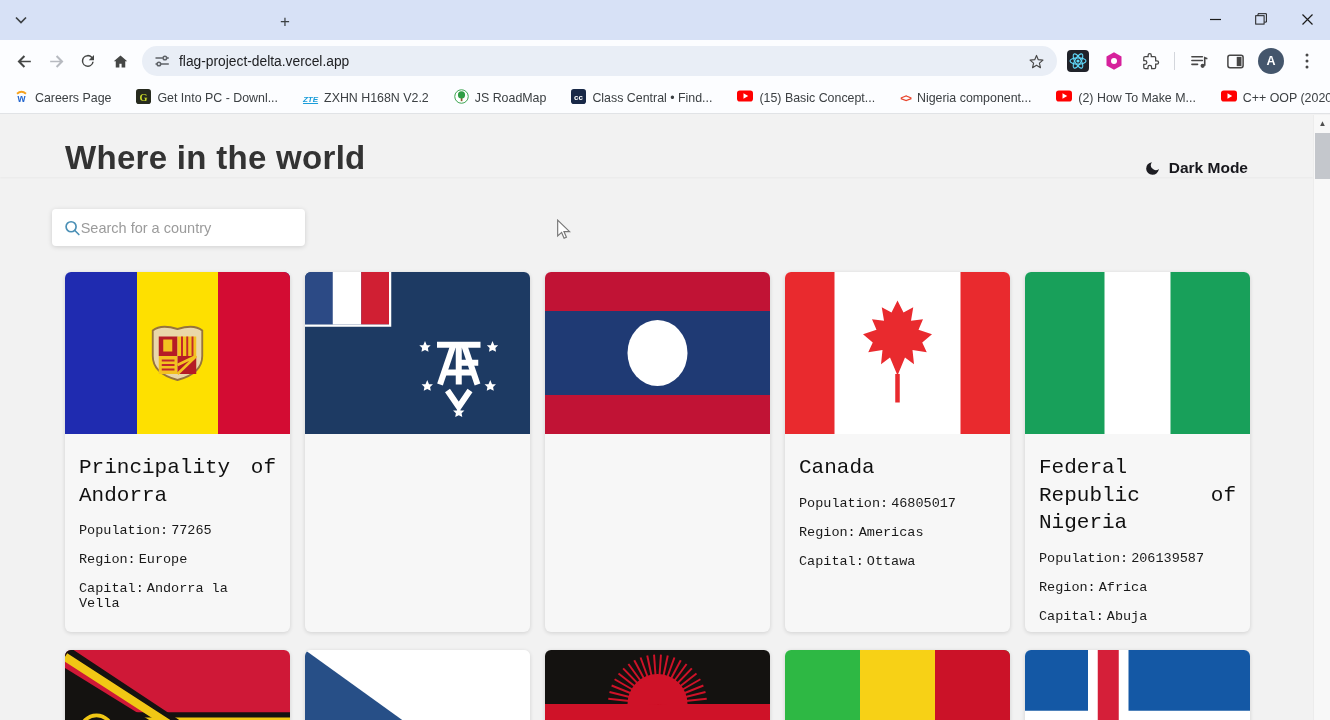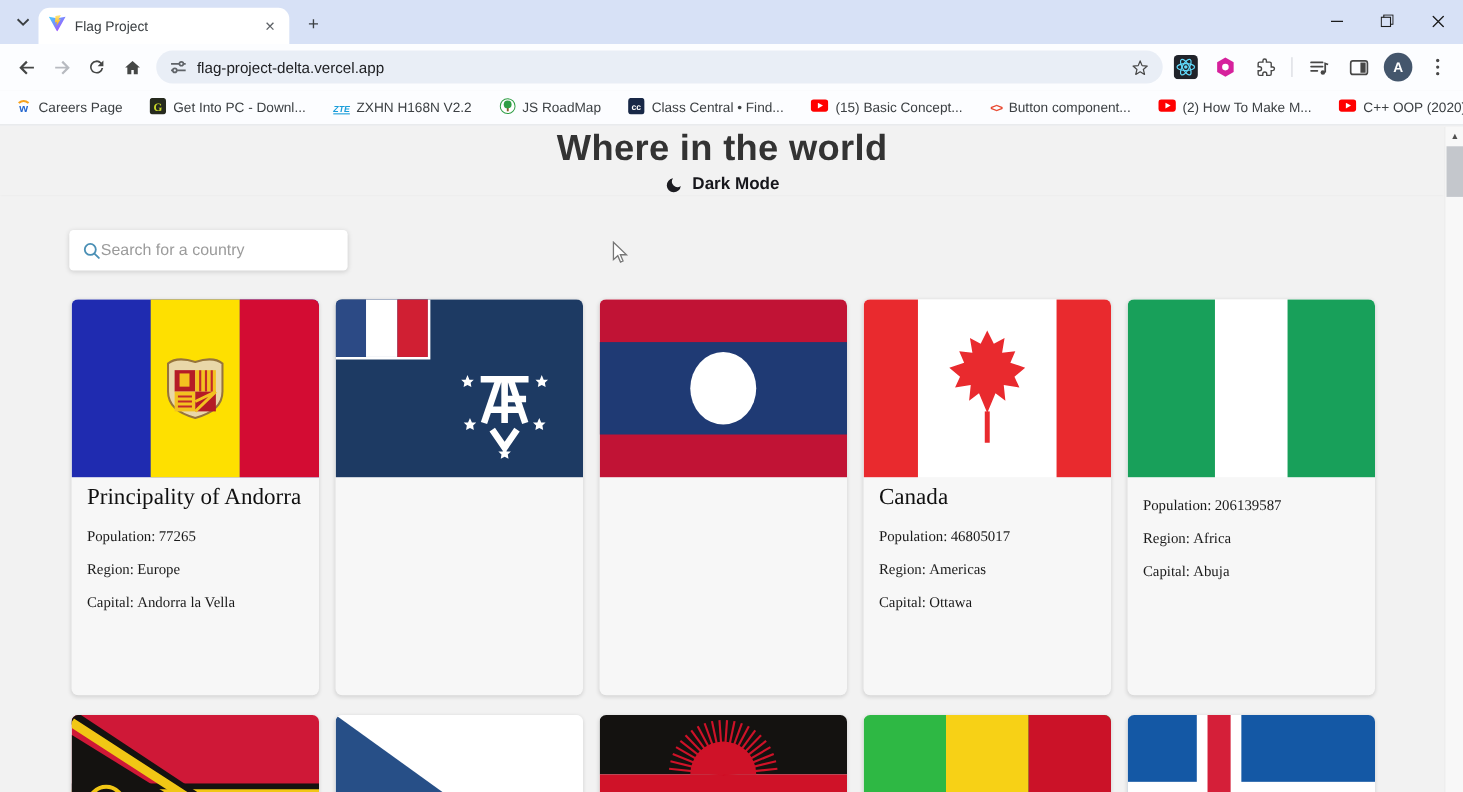--- a/index.html
+++ b/index.html
@@ -28,65 +28,47 @@
   .bookmark { display:flex; align-items:center; gap:6px; font-size:12.4px; color:#3c4043; white-space:nowrap; }
   .bm-zte { font-size:8px; font-weight:bold; font-style:italic; color:#1a9dd9;text-decoration:underline; }
   .bm-code { font-size:11px; font-weight:bold; color:#e8452c; letter-spacing:-1px; }
 
   
   .page { position:absolute; top:115px; left:0; width:1330px; height:605px; background:#f2f2f2; overflow:hidden; }
   .page-scrollbar { position:absolute; right:0; top:0; width:17px; height:605px; background:#f8f8f8; border-left:1px solid #ececec; z-index:50; }
   .scroll-up-btn { width:17px; height:17px; display:flex; align-items:center; justify-content:center; color:#505050; font-size:8px; }
   .scroll-thumb { position:absolute; top:18px; left:1px; width:15px; height:46px; background:#c4c7cc; }
 
-  .page-header { position:absolute; top:0; left:0; right:17px; height:62px; display:flex; align-items:center; justify-content:space-between; padding:0 65px; box-shadow:0 1px 2px rgba(0,0,0,0.04);flex-direction:column; }
+  .page-header { position:absolute; top:0; left:0; right:17px; height:62px; display:flex; align-items:flex-end; justify-content:space-between; padding:0 65px; box-shadow:0 1px 2px rgba(0,0,0,0.04); }
   .page-title { font-size:33px; font-weight:700; color:#333333; letter-spacing:0.3px; }
   .darkmode-toggle { display:flex; align-items:center; gap:8px; font-size:15.5px; font-weight:600; color:#17171c; }
 
-  .searchbox { position:absolute; left:63px; top:94px; width:253px; height:37px; background:#ffffff; border-radius:4px; box-shadow:0 1px 5px rgba(0,0,0,0.15); display:flex; align-items:center; padding:4px 12px; gap:0; }
+  .searchbox { position:absolute; left:52px; top:94px; width:253px; height:37px; background:#ffffff; border-radius:4px; box-shadow:0 1px 5px rgba(0,0,0,0.15); display:flex; align-items:center; padding:4px 12px; gap:0; }
   .searchbox input { border:none; outline:none; background:transparent; font-size:14.5px; color:#333; width:100%; font-family:"Liberation Sans",sans-serif; }
   .searchbox input::placeholder { color:#9b9b9b; }
 
   .cards-grid { position:absolute; left:65px; top:157px; display:grid; grid-template-columns:repeat(5,225px); column-gap:15px; row-gap:18px; }
   .card { width:225px; height:360px; background:#f7f7f7; border-radius:6px; overflow:hidden; box-shadow:0 1px 4px rgba(0,0,0,0.14); }
   .card-flag { width:225px; height:162px; }
   .card-flag svg { display:block; width:100%; height:100%; }
-  .card-body { padding:4px 14px 8px; font-family:Liberation Serif, serif; }
+  .card-body { padding:20px 14px 8px; font-family:Liberation Mono, monospace; }
   .card-title { font-size:21px; line-height:1.31; color:#101010; text-align:justify; margin-bottom:5px; }
   .card-line { font-size:13.5px; color:#1a1a1a; margin-top:14px; }
   .card-line .lbl { margin-right:3px; }
 
   .mouse-cursor { position:absolute; left:556px; top:219px; z-index:99; pointer-events:none; }
 </style>
 </head>
 <body>
 
 <div class="titlebar">
   <div class="tab-search-btn">
     <svg width="12" height="8" viewBox="0 0 12 8">
         <path d="M1 1.5l5 5 5-5" fill="none" stroke="#3c4043" stroke-width="1.7"></path>
       </svg>
-  </div>
-  <div class="tab">
-    <span><svg width="16" height="16" viewBox="0 0 256 257">
-          <defs>
-            <linearGradient id="vA" x1="0" y1="0" x2="1" y2="1">
-              <stop offset="0" stop-color="#41d1ff"></stop>
-              <stop offset="1" stop-color="#bd34fe"></stop>
-            </linearGradient>
-            <linearGradient id="vB" x1="0" y1="0" x2="0" y2="1">
-              <stop offset="0" stop-color="#ffea83"></stop>
-              <stop offset="1" stop-color="#ffa800"></stop>
-            </linearGradient>
-          </defs>
-          <path d="M250 37L136 241c-4 7-12 7-16 0L6 37l118 21c2 .4 4 .4 6 0z" fill="url(#vA)"></path>
-          <path d="M182 10l-80 16-6 94 28-6-8 58 64-100-34 7z" fill="url(#vB)"></path>
-        </svg></span>
-    <span class="tab-title">Flag Project</span>
-    <span class="tab-close">✕</span>
   </div>
   <div class="new-tab-btn">+</div>
   <div class="win-controls">
     <div class="win-btn">
         <svg width="11" height="11">
           <line x1="0" y1="5.5" x2="11" y2="5.5" stroke="#1b1b1b" stroke-width="1.2"></line>
         </svg>
       </div>
     <div class="win-btn">
         <svg width="12" height="12" viewBox="0 0 12 12">
@@ -228,21 +210,21 @@
   <div class="bookmark">
     <span class="bm-ic"><svg width="16" height="16" viewBox="0 0 16 16">
           <rect y="2.5" width="16" height="11" rx="2.8" fill="#f00"></rect>
           <polygon points="6.5,5.3 11.2,8 6.5,10.7" fill="#fff"></polygon>
         </svg></span>
     <span class="bm-label">(15) Basic Concept...</span>
   </div>
 
   <div class="bookmark">
     <span class="bm-ic"><span class="bm-code">&lt;&gt;</span></span>
-    <span class="bm-label">Button component...</span>
+    <span class="bm-label">Nigeria component...</span>
   </div>
 
   <div class="bookmark">
     <span class="bm-ic"><svg width="16" height="16" viewBox="0 0 16 16">
           <rect y="2.5" width="16" height="11" rx="2.8" fill="#f00"></rect>
           <polygon points="6.5,5.3 11.2,8 6.5,10.7" fill="#fff"></polygon>
         </svg></span>
     <span class="bm-label">(2) How To Make M...</span>
   </div>
 
@@ -357,20 +339,21 @@
 
   <div class="card">
     <div class="card-flag">
           <svg viewBox="0 0 300 216" preserveAspectRatio="none">
             <rect width="300" height="216" fill="#fff"></rect>
             <rect width="106" height="216" fill="#18a05a"></rect>
             <rect x="194" width="106" height="216" fill="#18a05a"></rect>
           </svg>
         </div>
     <div class="card-body">
+      <div class="card-title">Federal Republic of Nigeria</div>
       <div class="card-line"><span class="lbl">Population:</span><span>206139587</span></div>
       <div class="card-line"><span class="lbl">Region:</span><span>Africa</span></div>
       <div class="card-line"><span class="lbl">Capital:</span><span>Abuja</span></div>
     </div>
   </div>
 
   <div class="card">
     <div class="card-flag">
           <svg viewBox="0 0 300 216" preserveAspectRatio="none">
             <rect width="300" height="108" fill="#cf1837"></rect>

